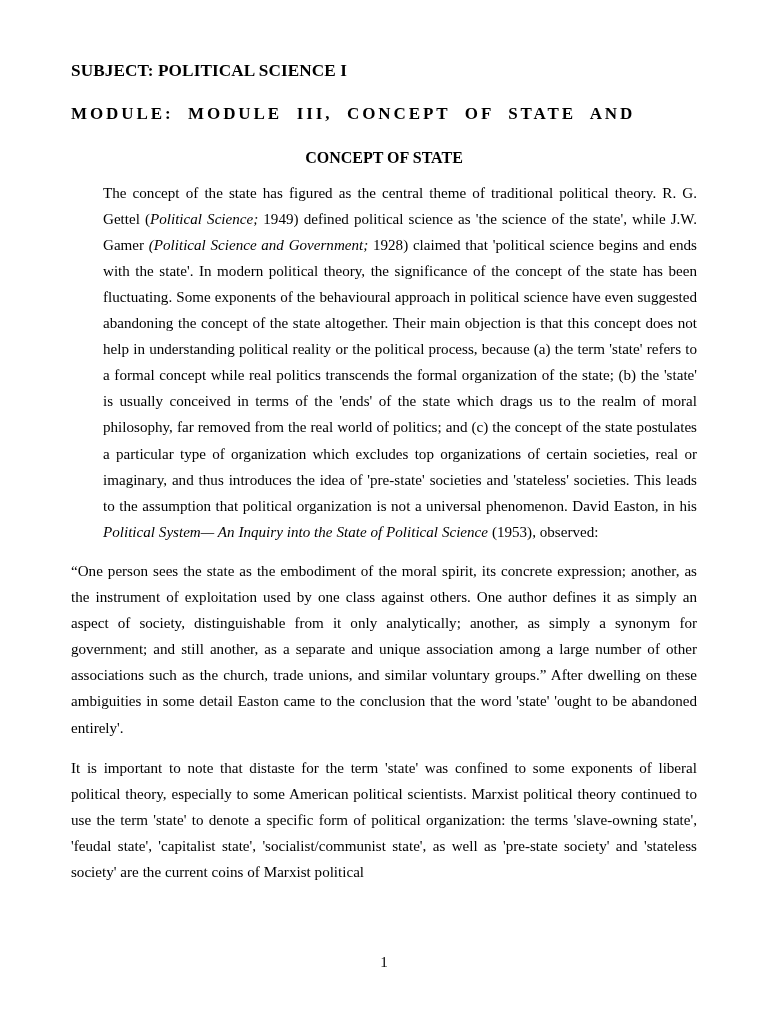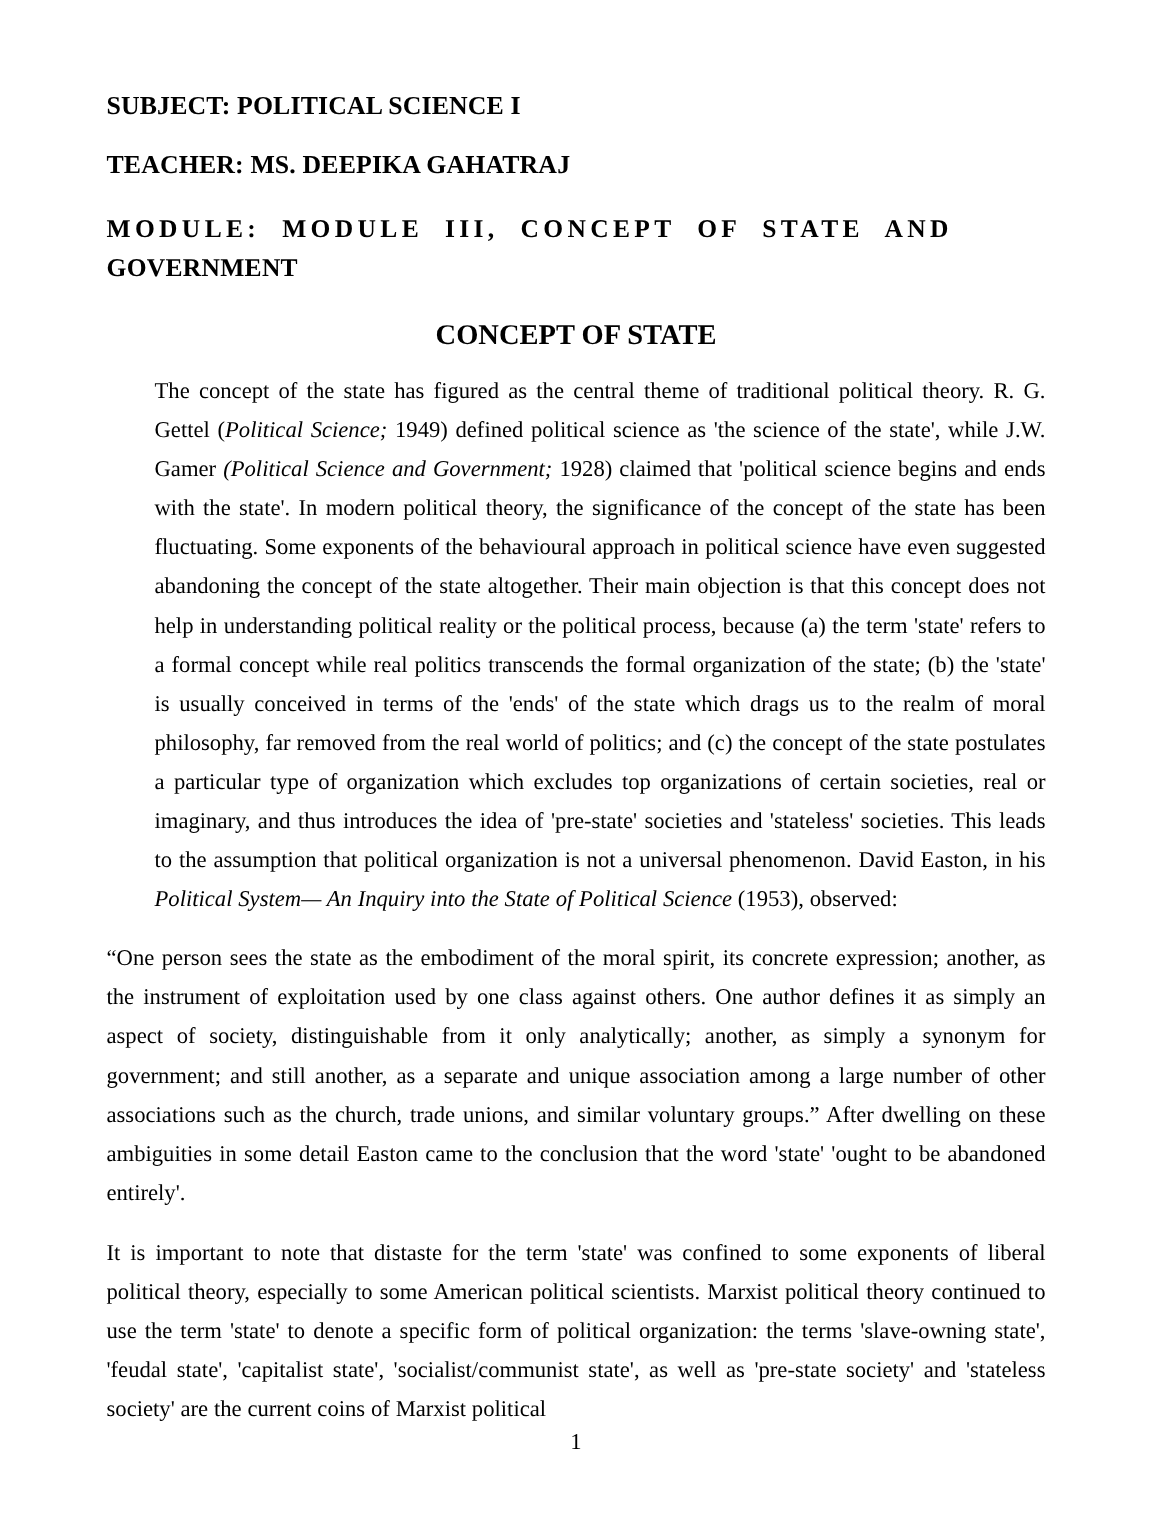--- a/index.html
+++ b/index.html
@@ -48,21 +48,21 @@
   .hd-module .ls {
     letter-spacing: 2.9px;
     word-spacing: 7.5px;
   }
   .hd-module .ln2 {
     display: block;
     letter-spacing: 0.2px;
   }
   .title {
     font-weight: bold;
-    font-size: 19px;
+    font-size: 16px;
     text-align: center;
     margin: 22px 0 13px 0;
     line-height: 1.1;
   }
   p.body {
     font-size: 15.1px;
     line-height: 26.1px;
     text-align: justify;
     text-align-last: left;
     margin: 0 0 14px 0;
@@ -82,25 +82,23 @@
 </style>
 </head>
 <body>
 
 <div class="page">
   <div class="content">
 
     <div class="hd">SUBJECT: POLITICAL SCIENCE I</div>
 
 
-    <div class="hd">TEACHER: MS. DEEPIKA GAHATRAJ</div>
 
     <div class="hd-module">
       <span class="ls">MODULE: MODULE III, CONCEPT OF STATE AND</span>
-      <span class="ln2">GOVERNMENT</span>
     </div>
 
     <div class="title">CONCEPT OF STATE</div>
 
     <p class="body tight"><span>The concept of the state has figured as the central theme of traditional political theory. R. G. Gettel (</span><em>Political Science;</em><span> 1949) defined political science as 'the science of the state', while J.W. Gamer </span><em>(Political Science and Government;</em><span> 1928) claimed that 'political science begins and ends with the state'. In modern political theory, the significance of the concept of the state has been fluctuating. Some exponents of the behavioural approach in political science have even suggested abandoning the concept of the state altogether. Their main objection is that this concept does not help in understanding political reality or the political process, because (a) the term 'state' refers to a formal concept while real politics transcends the formal organization of the state; (b) the 'state' is usually conceived in terms of the 'ends' of the state which drags us to the realm of moral philosophy, far removed from the real world of politics; and (c) the concept of the state postulates a particular type of organization which excludes top organizations of certain societies, real or imaginary, and thus introduces the idea of 'pre-state' societies and 'stateless' societies. This leads to the assumption that political organization is not a universal phenomenon. David Easton, in his </span><em>Political System— An Inquiry into the State of Political Science</em><span> (1953), observed:</span></p>
 
     <p class="body">“One person sees the state as the embodiment of the moral spirit, its concrete expression; another, as the instrument of exploitation used by one class against others. One author defines it as simply an aspect of society, distinguishable from it only analytically; another, as simply a synonym for government; and still another, as a separate and unique association among a large number of other associations such as the church, trade unions, and similar voluntary groups.” After dwelling on these ambiguities in some detail Easton came to the conclusion that the word 'state' 'ought to be abandoned entirely'.</p>
 
     <p class="body">It is important to note that distaste for the term 'state' was confined to some exponents of liberal political theory, especially to some American political scientists. Marxist political theory continued to use the term 'state' to denote a specific form of political organization: the terms 'slave-owning state', 'feudal state', 'capitalist state', 'socialist/communist state', as well as 'pre-state society' and 'stateless society' are the current coins of Marxist political</p>
 

